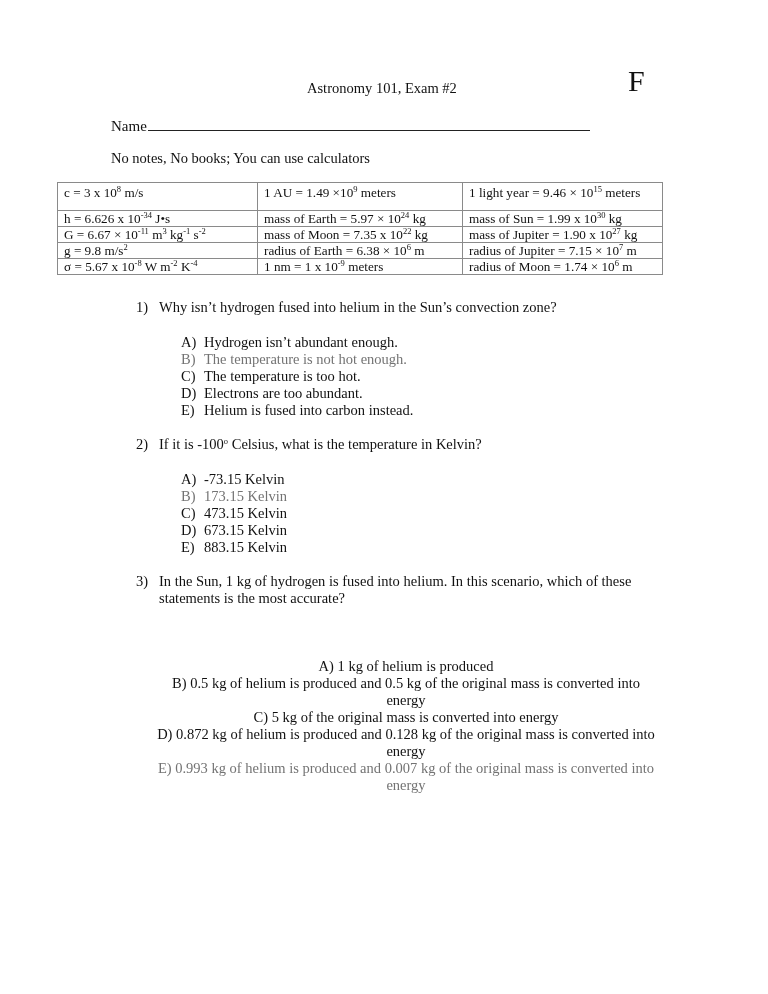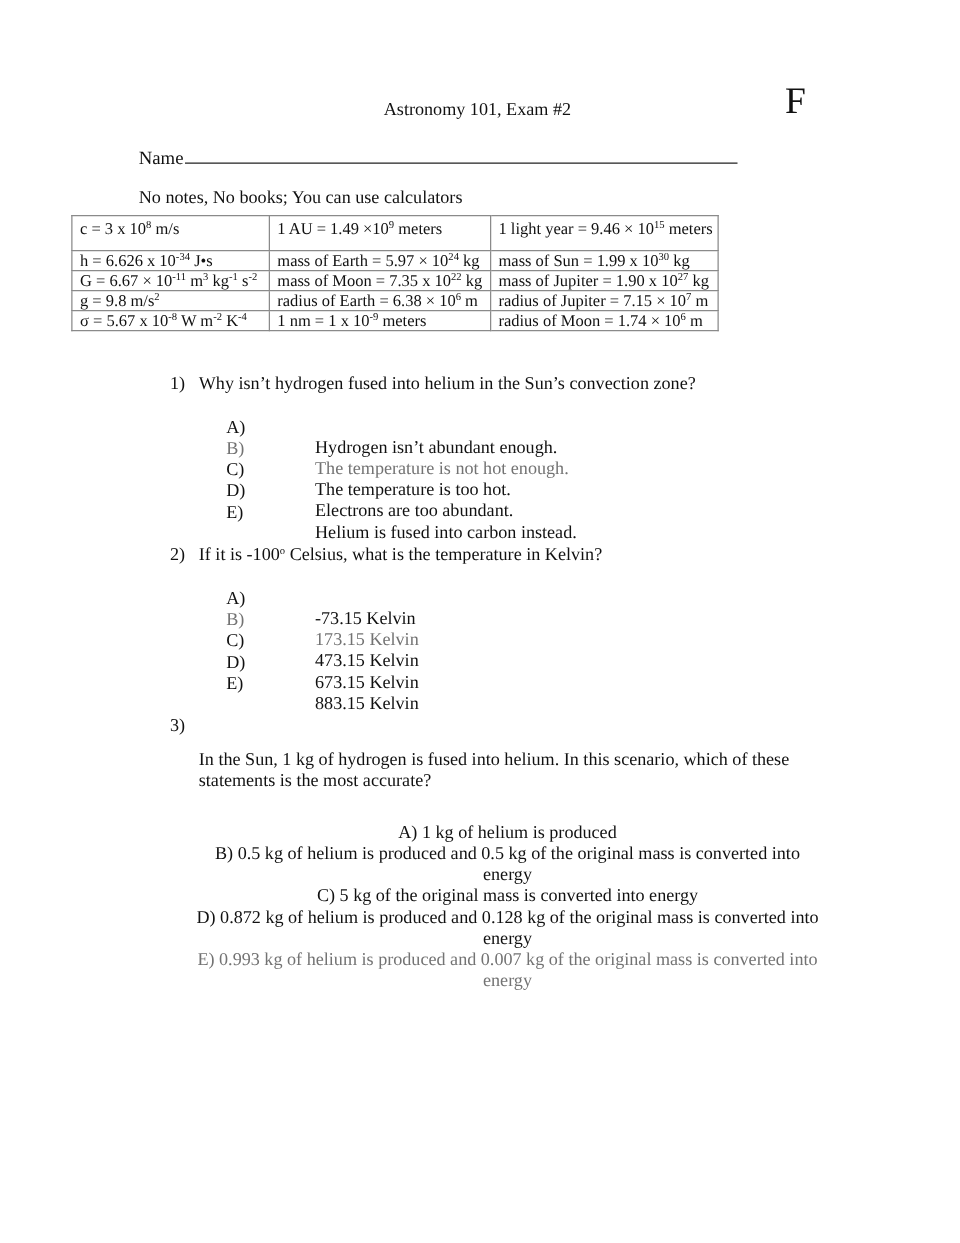--- a/index.html
+++ b/index.html
@@ -55,22 +55,22 @@
     .notes {
       position: absolute;
       left: 111px;
       top: 150px;
       font-size: 14.5px;
       line-height: 17px;
     }
     table.constants {
       position: absolute;
       left: 57px;
-      top: 172px;
-      width: 518px;
+      top: 182px;
+      width: 606px;
       border-collapse: collapse;
       font-size: 13.2px;
       line-height: 15px;
     }
     table.constants td {
       border: 1px solid #8a8a8a;
       padding: 0 0 0 6px;
       vertical-align: top;
       white-space: nowrap;
     }
@@ -120,22 +120,21 @@
       white-space: nowrap;
     }
     .opt .letter {
       position: absolute;
       left: 0;
       top: 0;
     }
     .opt .text {
       position: absolute;
       left: 23px;
-      top: 16px;
-      margin-left: 48px;
+      top: 0;
     }
     .opts3 {
       position: absolute;
       left: 151px;
       width: 510px;
       font-size: 14.5px;
       line-height: 17px;
     }
     .opts3 .opt3 {
       display: block;
@@ -237,21 +236,21 @@
         <span class="text">673.15 Kelvin</span>
       </div>
     <div class="opt">
         <span class="letter">E)</span>
         <span class="text">883.15 Kelvin</span>
       </div>
   </div>
 
   <div class="q" style="top:573px;">
     <span class="num">3)</span>
-    <span class="stem" style="width:500px;margin-top:27px;">In the Sun, 1 kg of hydrogen is fused into helium.  In this scenario, which of these statements is the most accurate?</span>
+    <span class="stem" style="width:500px;">In the Sun, 1 kg of hydrogen is fused into helium.  In this scenario, which of these statements is the most accurate?</span>
   </div>
   <div class="opts3" style="top:658px;text-align:center;">
     <div class="opt3">A) 1 kg of helium is produced</div>
     <div class="opt3">B) 0.5 kg of helium is produced and 0.5 kg of the original mass is converted into energy</div>
     <div class="opt3">C) 5 kg of the original mass is converted into energy</div>
     <div class="opt3">D) 0.872 kg of helium is produced and 0.128 kg of the original mass is converted into energy</div>
     <div class="opt3 correct">E) 0.993 kg of helium is produced and 0.007 kg of the original mass is converted into energy</div>
   </div>
 
 </div>

